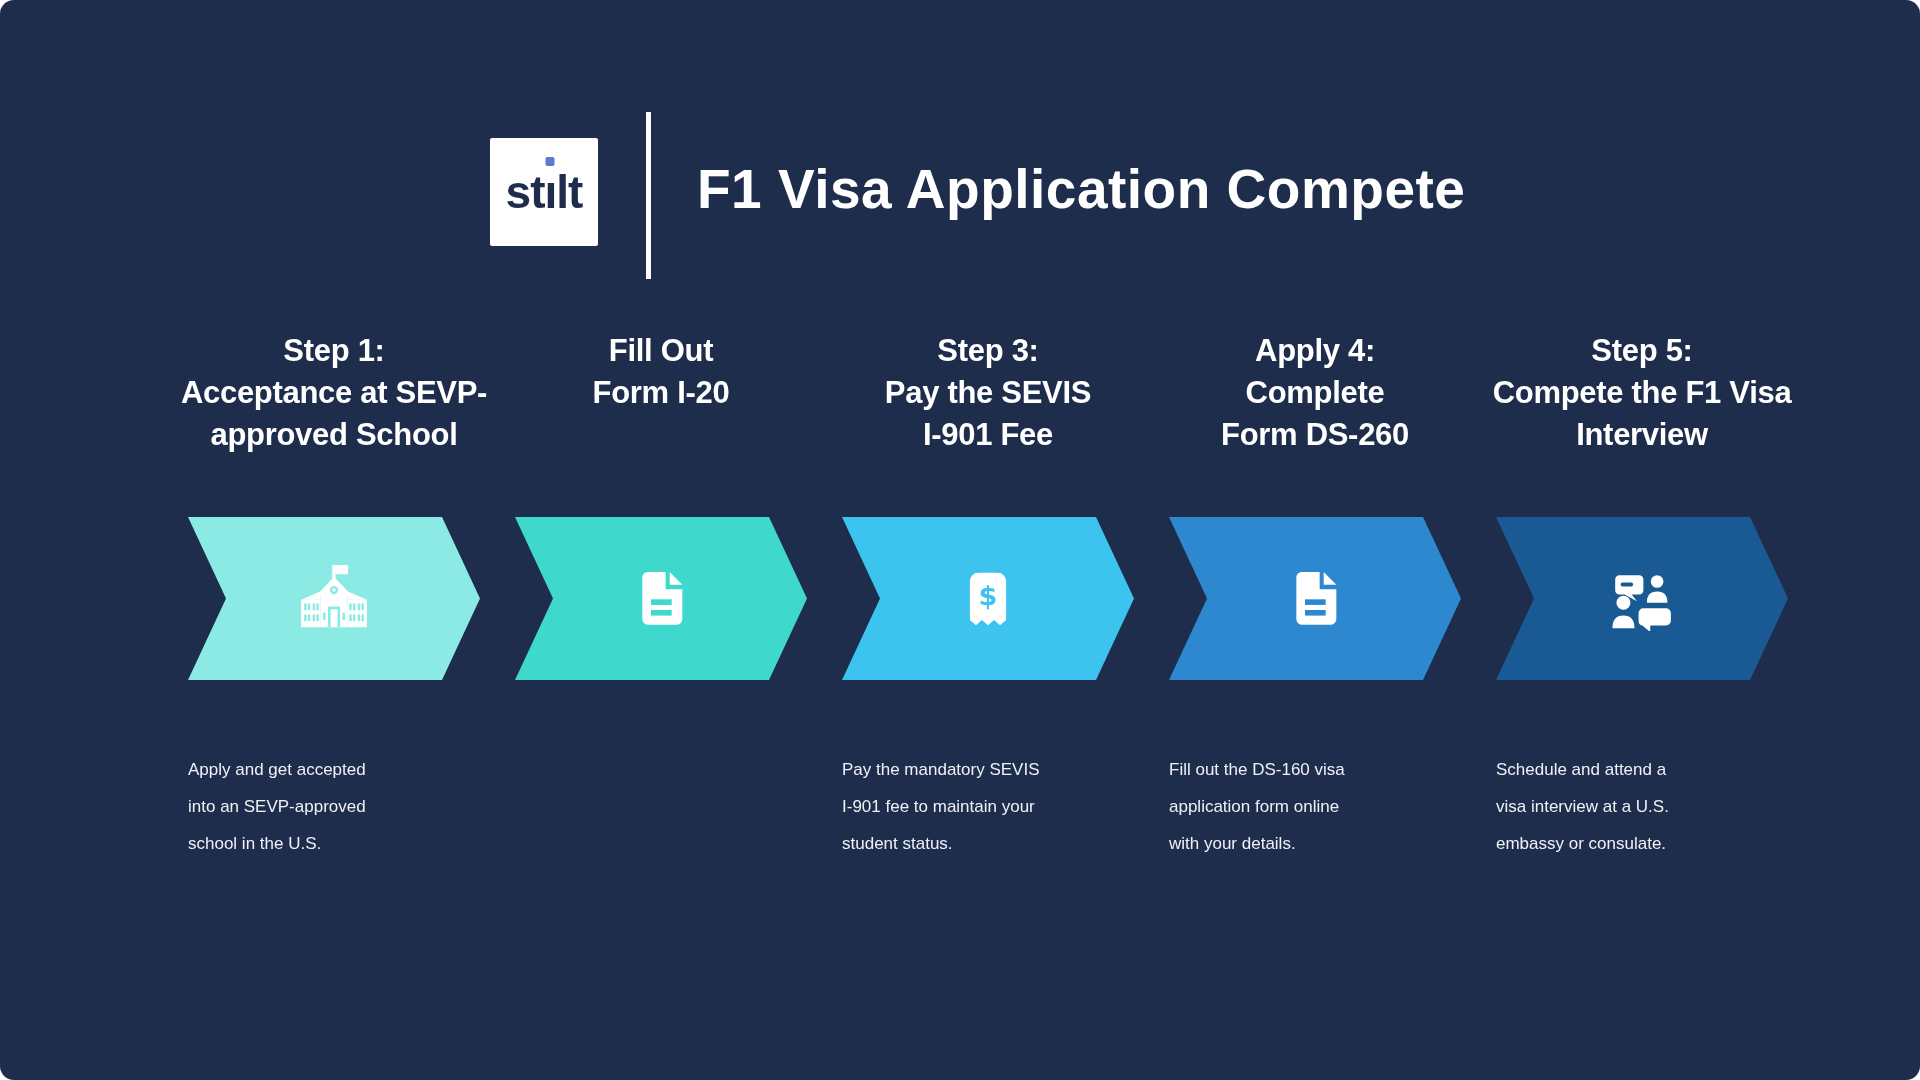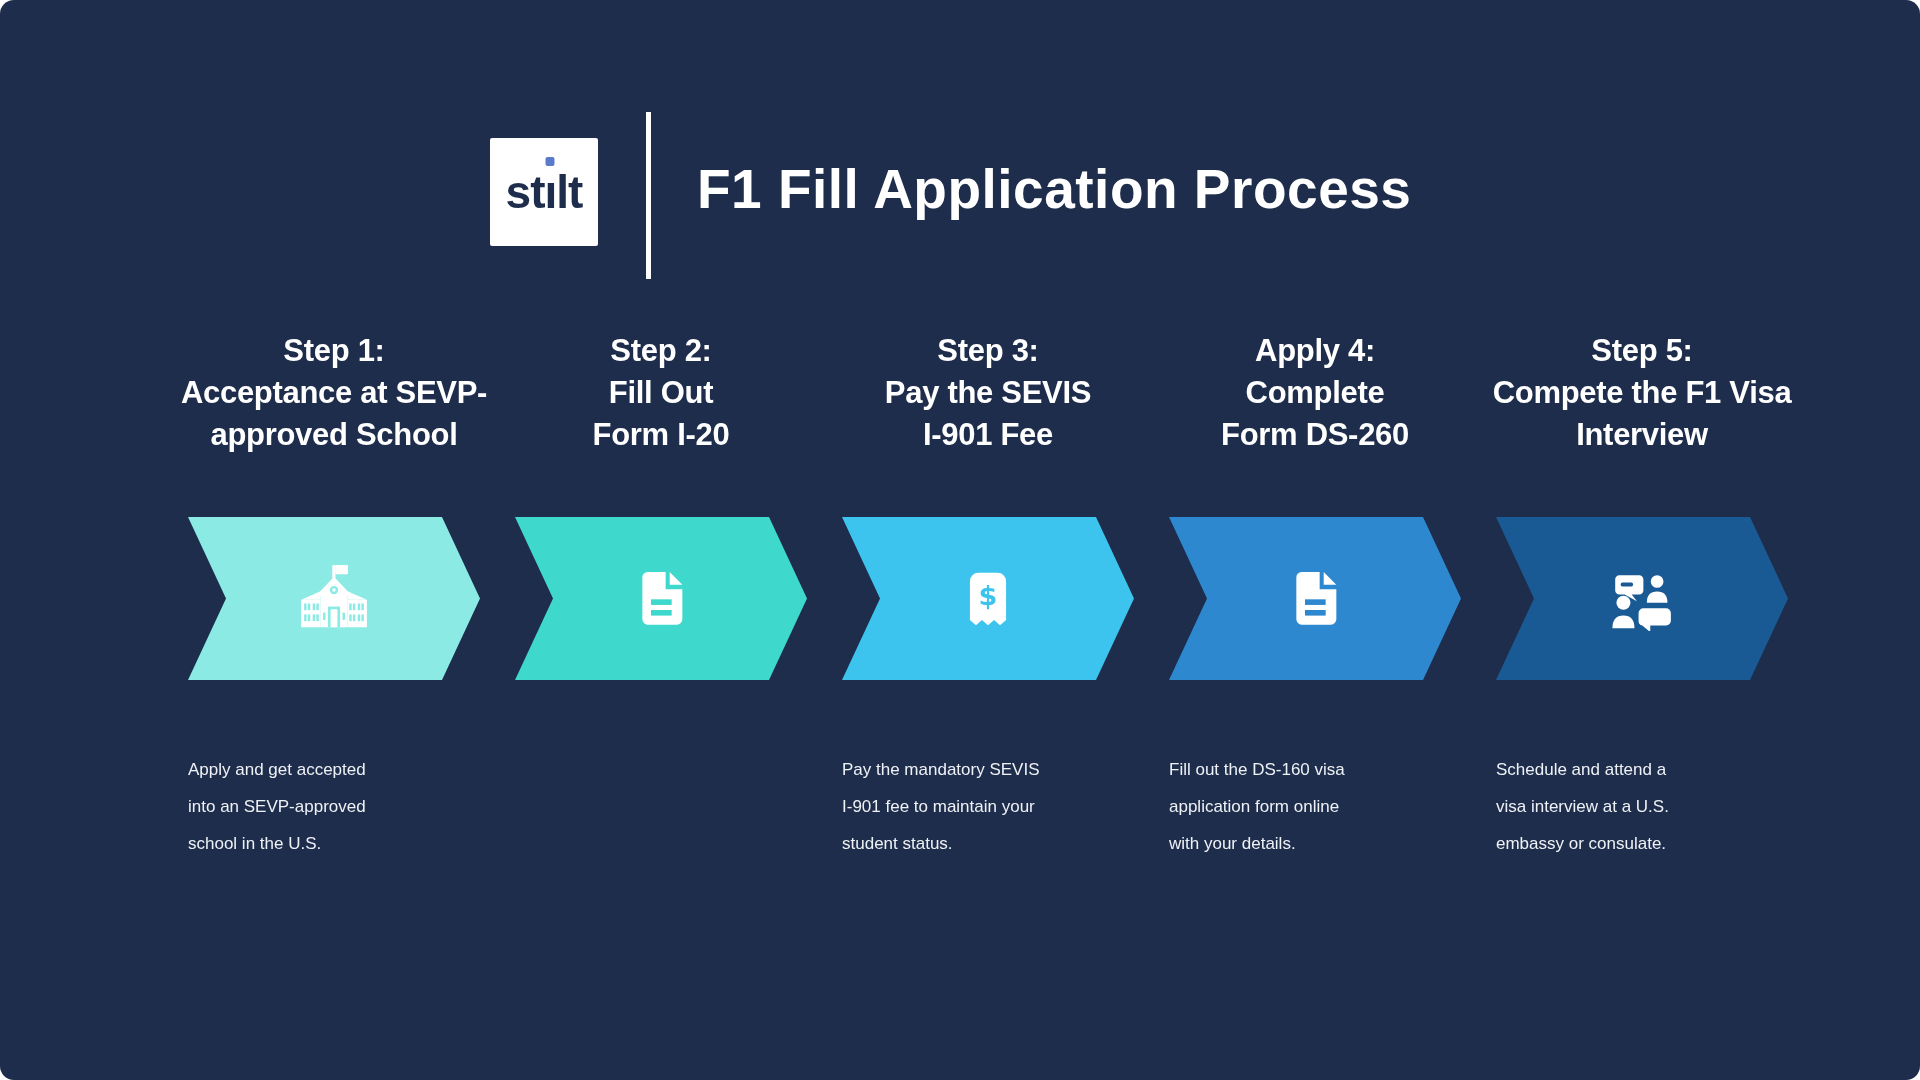--- a/index.html
+++ b/index.html
@@ -57,21 +57,21 @@
 </style>
 </head>
 <body>
 
 <div class="canvas">
 
   <div class="logo-box">
     <div class="logo-text"><span>st</span><span class="logo-i"><span>ı</span></span><span>lt</span></div>
   </div>
   <div class="separator"></div>
-  <div class="main-title">F1 Fill Application Process</div>
+  <div class="main-title">F1 Visa Application Compete</div>
 
   <div class="step" style="left:160px">
     <div class="step-header">
       <div>Step 1:</div>
       <div>Acceptance at SEVP-</div>
       <div>approved School</div>
     </div>
     <div class="arrow" style="--arrow-color: #8beae4;">
       <svg class="icon" viewBox="0 0 64 64" width="78" height="78">
         <rect class="w" x="30.6" y="5" width="2.6" height="15"></rect>
@@ -108,21 +108,20 @@
     </div>
     <div class="desc">
       <div>Apply and get accepted</div>
       <div>into an SEVP-approved</div>
       <div>school in the U.S.</div>
     </div>
   </div>
 
   <div class="step" style="left:487px">
     <div class="step-header">
-      <div>Step 2:</div>
       <div>Fill Out</div>
       <div>Form I-20</div>
     </div>
     <div class="arrow" style="--arrow-color: #3ed9cc;">
       <svg class="icon" viewBox="0 0 48 48" width="64" height="64">
         <path class="w" d="M14 4.5 H27.5 V17.5 H40 V40 a4 4 0 0 1 -4 4 H14 a4 4 0 0 1 -4 -4 V8.5 a4 4 0 0 1 4 -4 z"></path>
         <path class="w" d="M30.5 4.5 L40 14 H30.5 z"></path>
         <rect class="c" x="16.5" y="25" width="15.5" height="4.2"></rect>
         <rect class="c" x="16.5" y="33" width="15.5" height="4.2"></rect>
       </svg>

